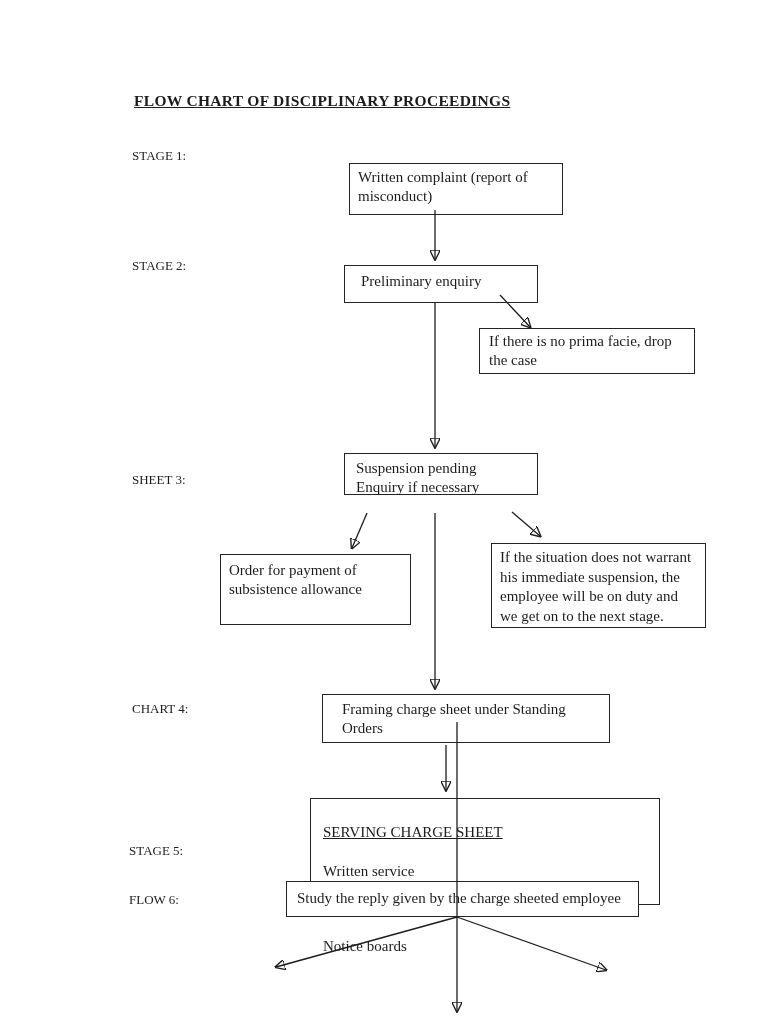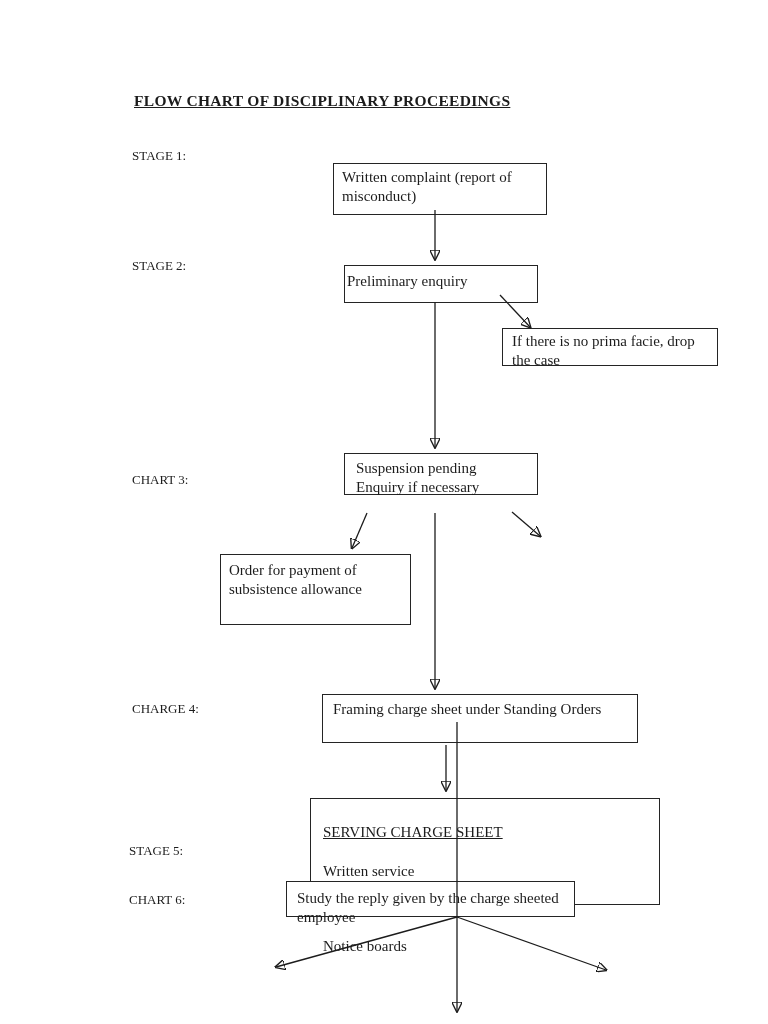--- a/index.html
+++ b/index.html
@@ -35,29 +35,29 @@
   .bx {
     position: absolute;
     box-sizing: border-box;
     border: 1.5px solid #242424;
     background: #ffffff;
     font-size: 15px;
     line-height: 1.26;
     white-space: pre-line;
     z-index: 1;
   }
-  .bx-written      { left:316px; top:163px; width:214px; height:52px;  padding:4px 8px; }
-  .bx-preliminary  { left:327px; top:265px; width:194px; height:38px;  padding:6px 2px; }
-  .bx-prima        { left:485px; top:328px; width:216px; height:38px;  padding:3px 9px; }
+  .bx-written      { left:332px; top:163px; width:214px; height:52px;  padding:4px 8px; }
+  .bx-preliminary  { left:327px; top:265px; width:194px; height:38px;  padding:6px 16px; }
+  .bx-prima        { left:462px; top:328px; width:216px; height:46px;  padding:3px 9px; }
   .bx-suspension   { left:327px; top:453px; width:194px; height:42px;  padding:5px 11px; }
   .bx-subsistence  { left:203px; top:554px; width:191px; height:71px;  padding:6px 8px; }
   .bx-situation    { left:474px; top:543px; width:215px; height:85px;  padding:4px 8px; line-height:1.3; }
-  .bx-framing      { left:305px; top:694px; width:316px; height:49px;  padding:5px 10px; }
+  .bx-framing      { left:305px; top:694px; width:288px; height:49px;  padding:5px 19px; }
   .bx-serving      { left:293px; top:798px; width:350px; height:107px; padding:5px 12px; }
-  .bx-study        { left:269px; top:881px; width:289px; height:36px;  padding:7px 10px; z-index:3; }
+  .bx-study        { left:269px; top:881px; width:353px; height:36px;  padding:7px 10px; z-index:3; }
   .serving-heading {
     display: block;
     text-decoration: underline;
     margin-bottom: 1px;
   }
   .serving-item { display: block; }
   .flow-lines {
     position: absolute;
     left: 0; top: 0;
     width: 768px;
@@ -69,39 +69,43 @@
 </style>
 </head>
 <body>
 
 <div class="page">
 
   <div class="doc-title">FLOW CHART OF DISCIPLINARY PROCEEDINGS</div>
 
   <div class="stage-label" style="left:115px; top:148px;">STAGE 1:</div>
   <div class="stage-label" style="left:115px; top:258px;">STAGE 2:</div>
-  <div class="stage-label" style="left:115px; top:472px;">CHART 3:</div>
-  <div class="stage-label" style="left:115px; top:701px;">CHARGE 4:</div>
+  <div class="stage-label" style="left:115px; top:472px;">SHEET 3:</div>
+  <div class="stage-label" style="left:115px; top:701px;">CHART 4:</div>
   <div class="stage-label" style="left:112px; top:843px;">STAGE 5:</div>
-  <div class="stage-label" style="left:112px; top:892px;">CHART 6:</div>
+  <div class="stage-label" style="left:112px; top:892px;">FLOW 6:</div>
 
   <div class="bx bx-written">Written complaint (report of
 misconduct)</div>
 
   <div class="bx bx-preliminary">Preliminary enquiry</div>
 
   <div class="bx bx-prima">If there is no prima facie, drop
 the case</div>
 
   <div class="bx bx-suspension">Suspension pending
 Enquiry if necessary</div>
 
   <div class="bx bx-subsistence">Order for payment of
 subsistence allowance</div>
 
+  <div class="bx bx-situation">If the situation does not warrant
+his immediate suspension, the
+employee will be on duty and
+we get on to the next stage.</div>
 
   <div class="bx bx-framing">Framing charge sheet under Standing Orders</div>
 
   <div class="bx bx-serving">
     <span class="serving-heading">SERVING CHARGE SHEET</span>
     <span class="serving-item">Written service</span>
     <span class="serving-item">Regd. Post/U.P.C</span>
     <span class="serving-item">Notice boards</span>
   </div>
 

